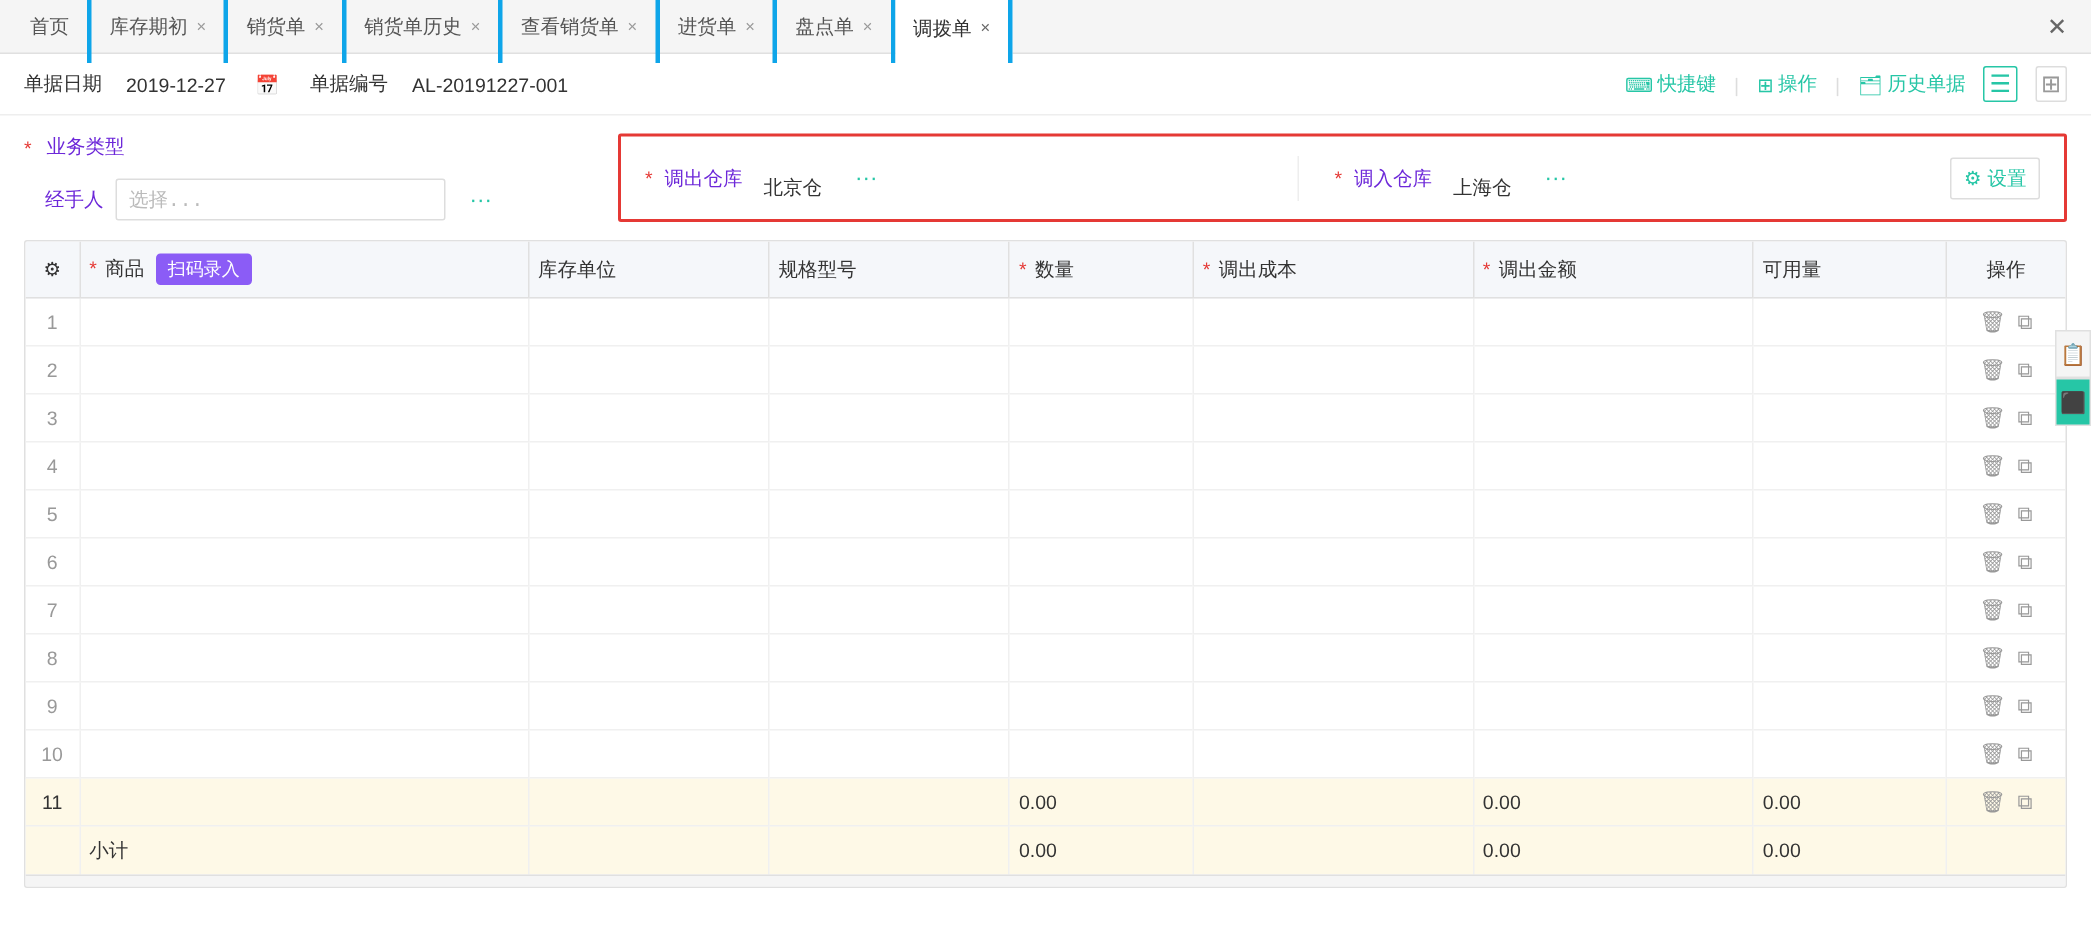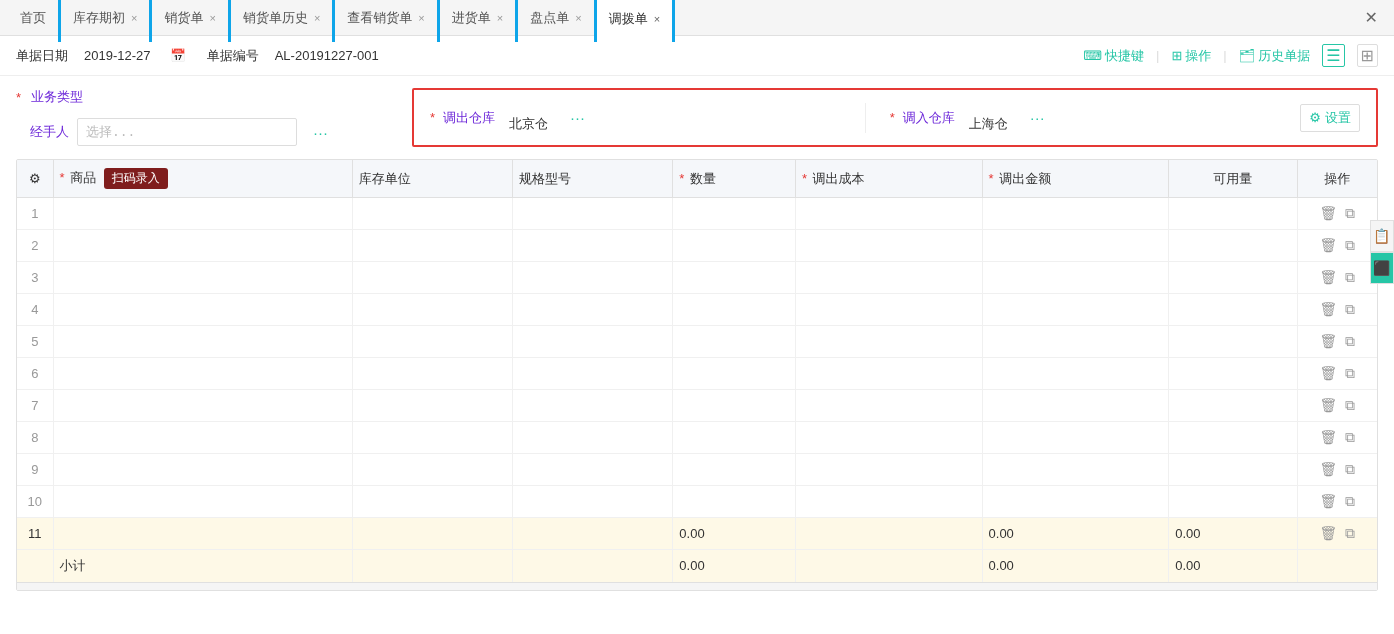--- a/index.html
+++ b/index.html
@@ -149,21 +149,21 @@
       height: 32px;
     }
     tbody td:last-child { border-right: none; }
     .row-num { color: #999; text-align: center; width: 36px; }
     .col-action { text-align: center; white-space: nowrap; }
     .action-icon { cursor: pointer; color: #999; margin: 0 2px; font-size: 14px; }
     .subtotal-row { background: #fef9e7; padding-left: 40px; }
     .subtotal-row td { color: #333; }
     .gear-col { width: 36px; text-align: center; }
     .scan-btn {
-      background: #7f1d1d; color: #fff;
+      background: #8b5cf6; color: #fff;
       border: none; border-radius: 3px;
       padding: 2px 8px; font-size: 12px; cursor: pointer;
       margin-left: 4px;
     }
     .right-panel-btn {
       width: 24px; height: 32px;
       background: #f5f5f5;
       border: 1px solid #e0e0e0;
       display: flex; align-items: center; justify-content: center;
       cursor: pointer;
@@ -301,21 +301,21 @@
           <span>数量</span>
         </th>
         <th>
           <span class="required-star">*</span>
           <span>调出成本</span>
         </th>
         <th>
           <span class="required-star">*</span>
           <span>调出金额</span>
         </th>
-        <th style="flex:1; width:auto;text-align:center;">
+        <th style="flex:1; width:auto;">
           <span>可用量</span>
         </th>
         <th class="col-action" style="width:80px;">
           <span>操作</span>
         </th>
       </tr>
     </thead>
     <tbody id="table-body">
     <tr>
         <td class="row-num">1</td>

